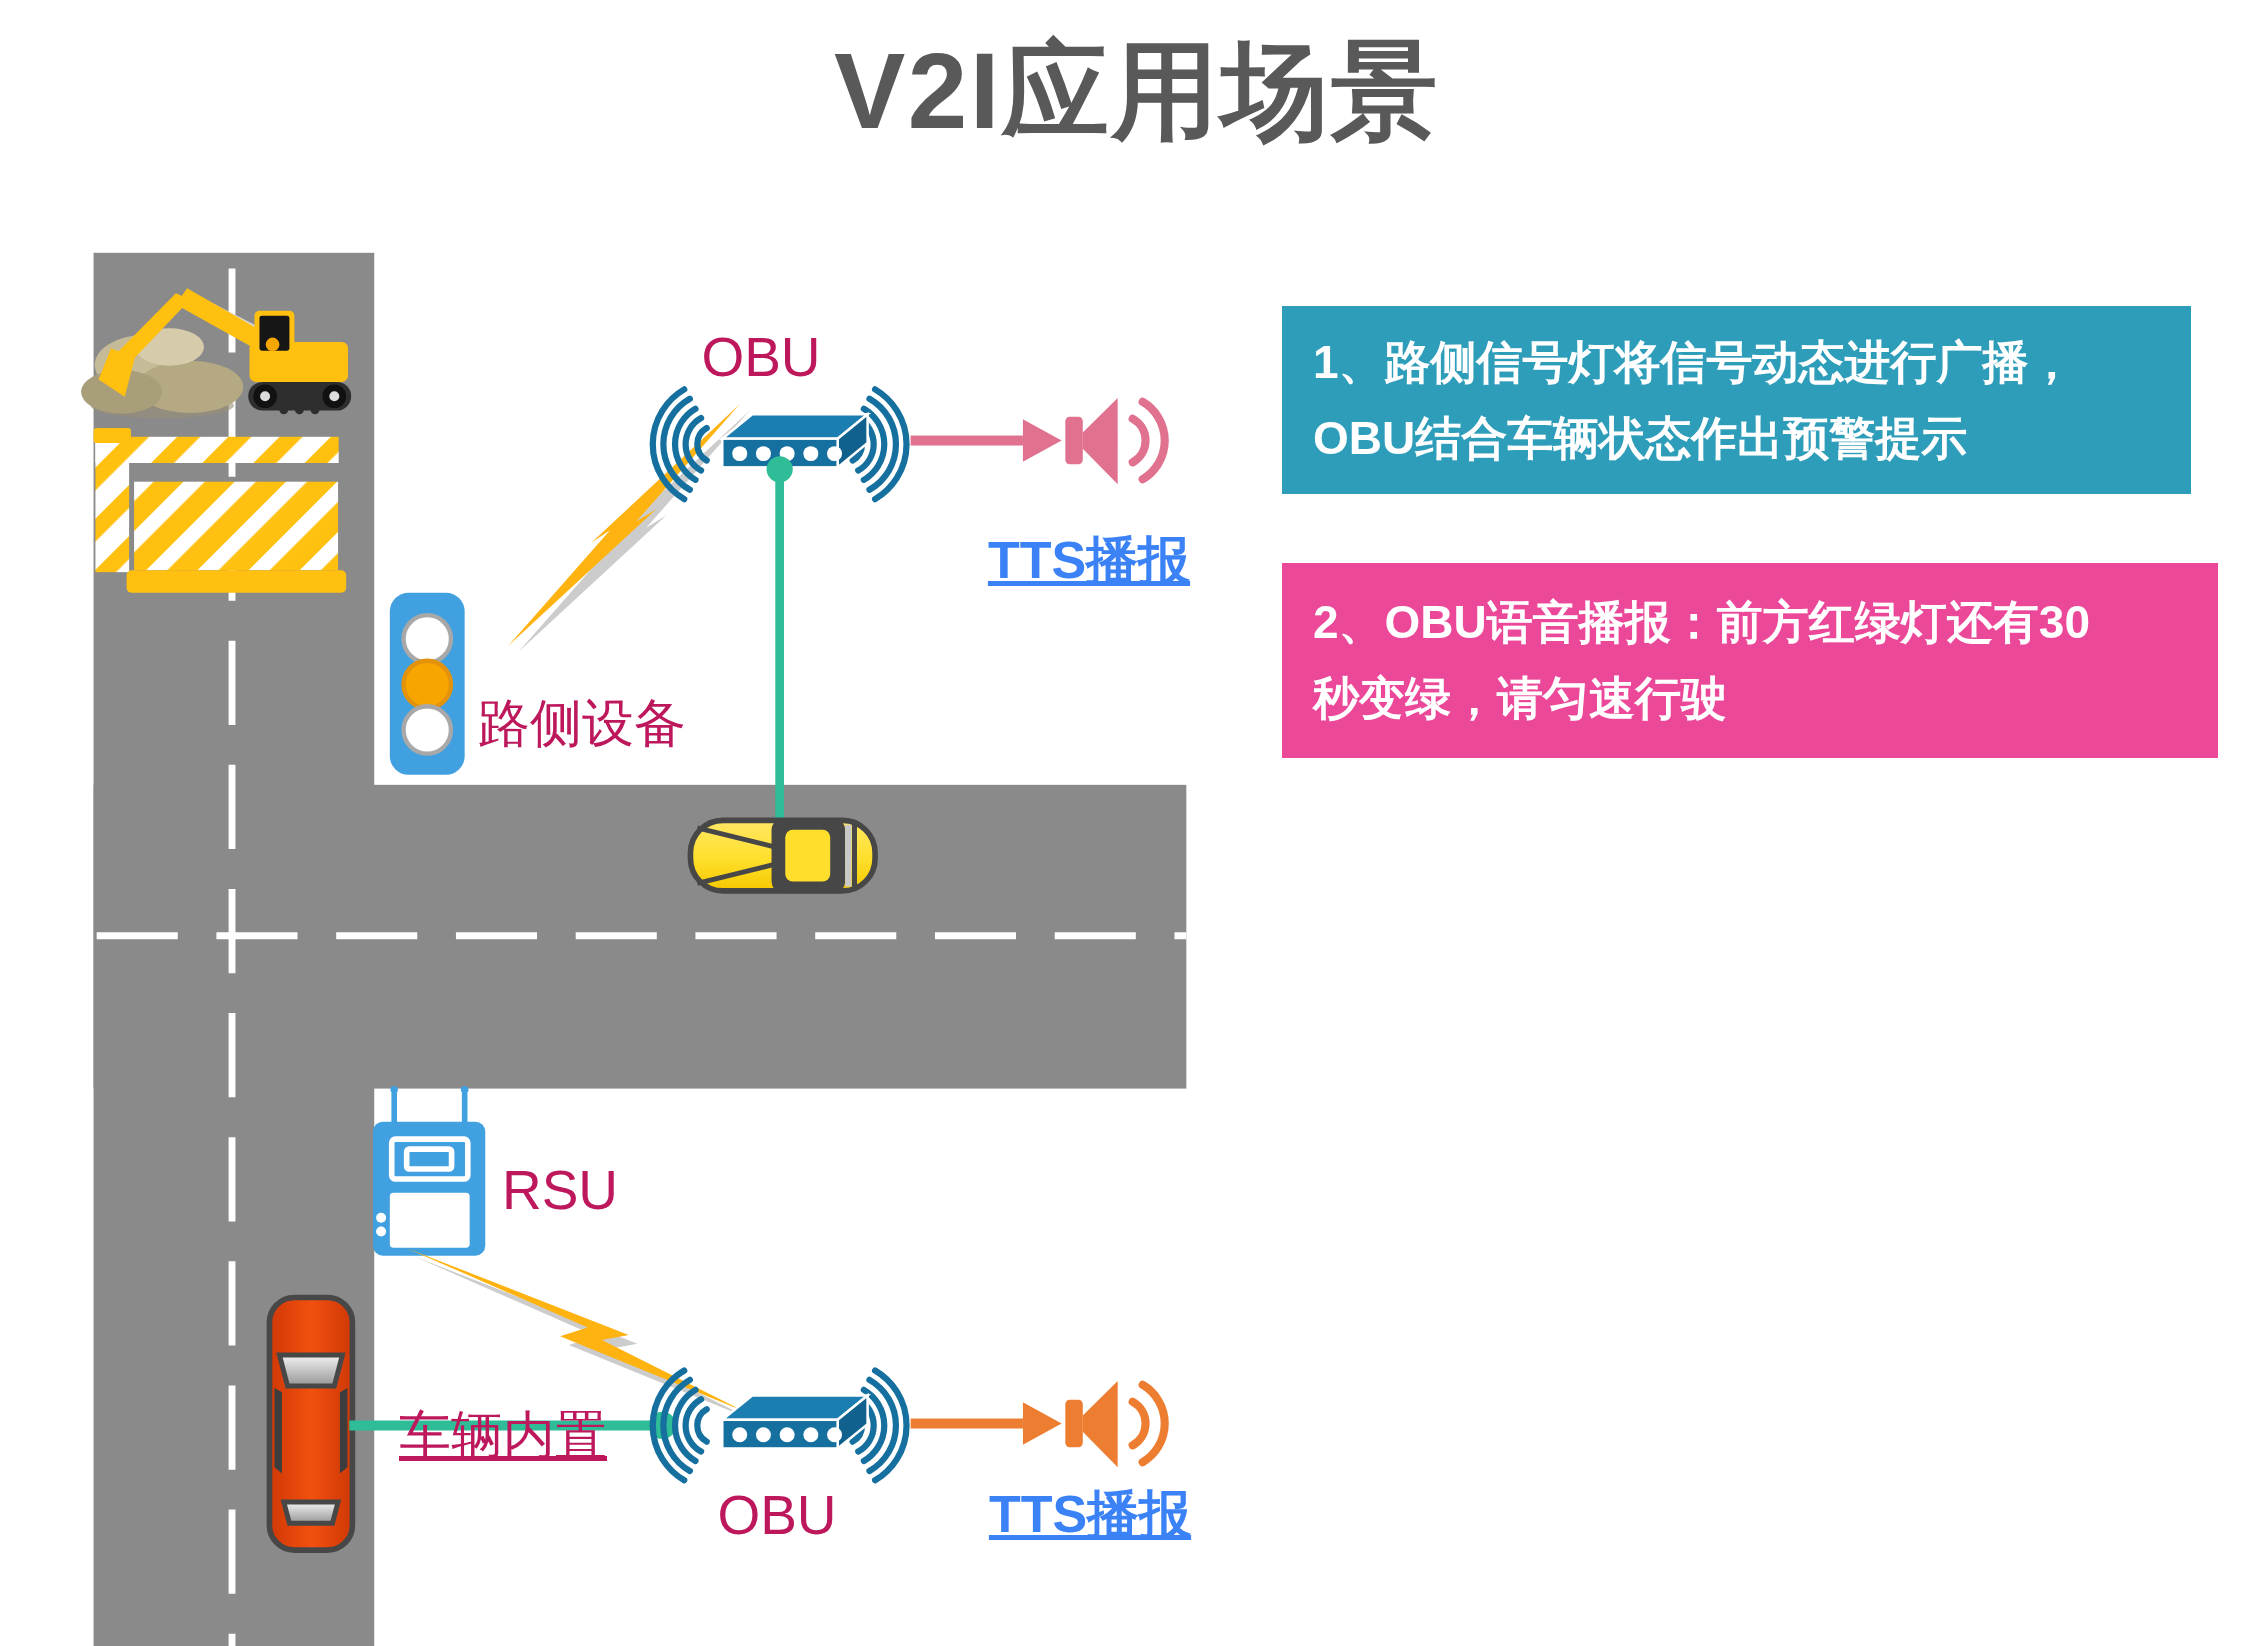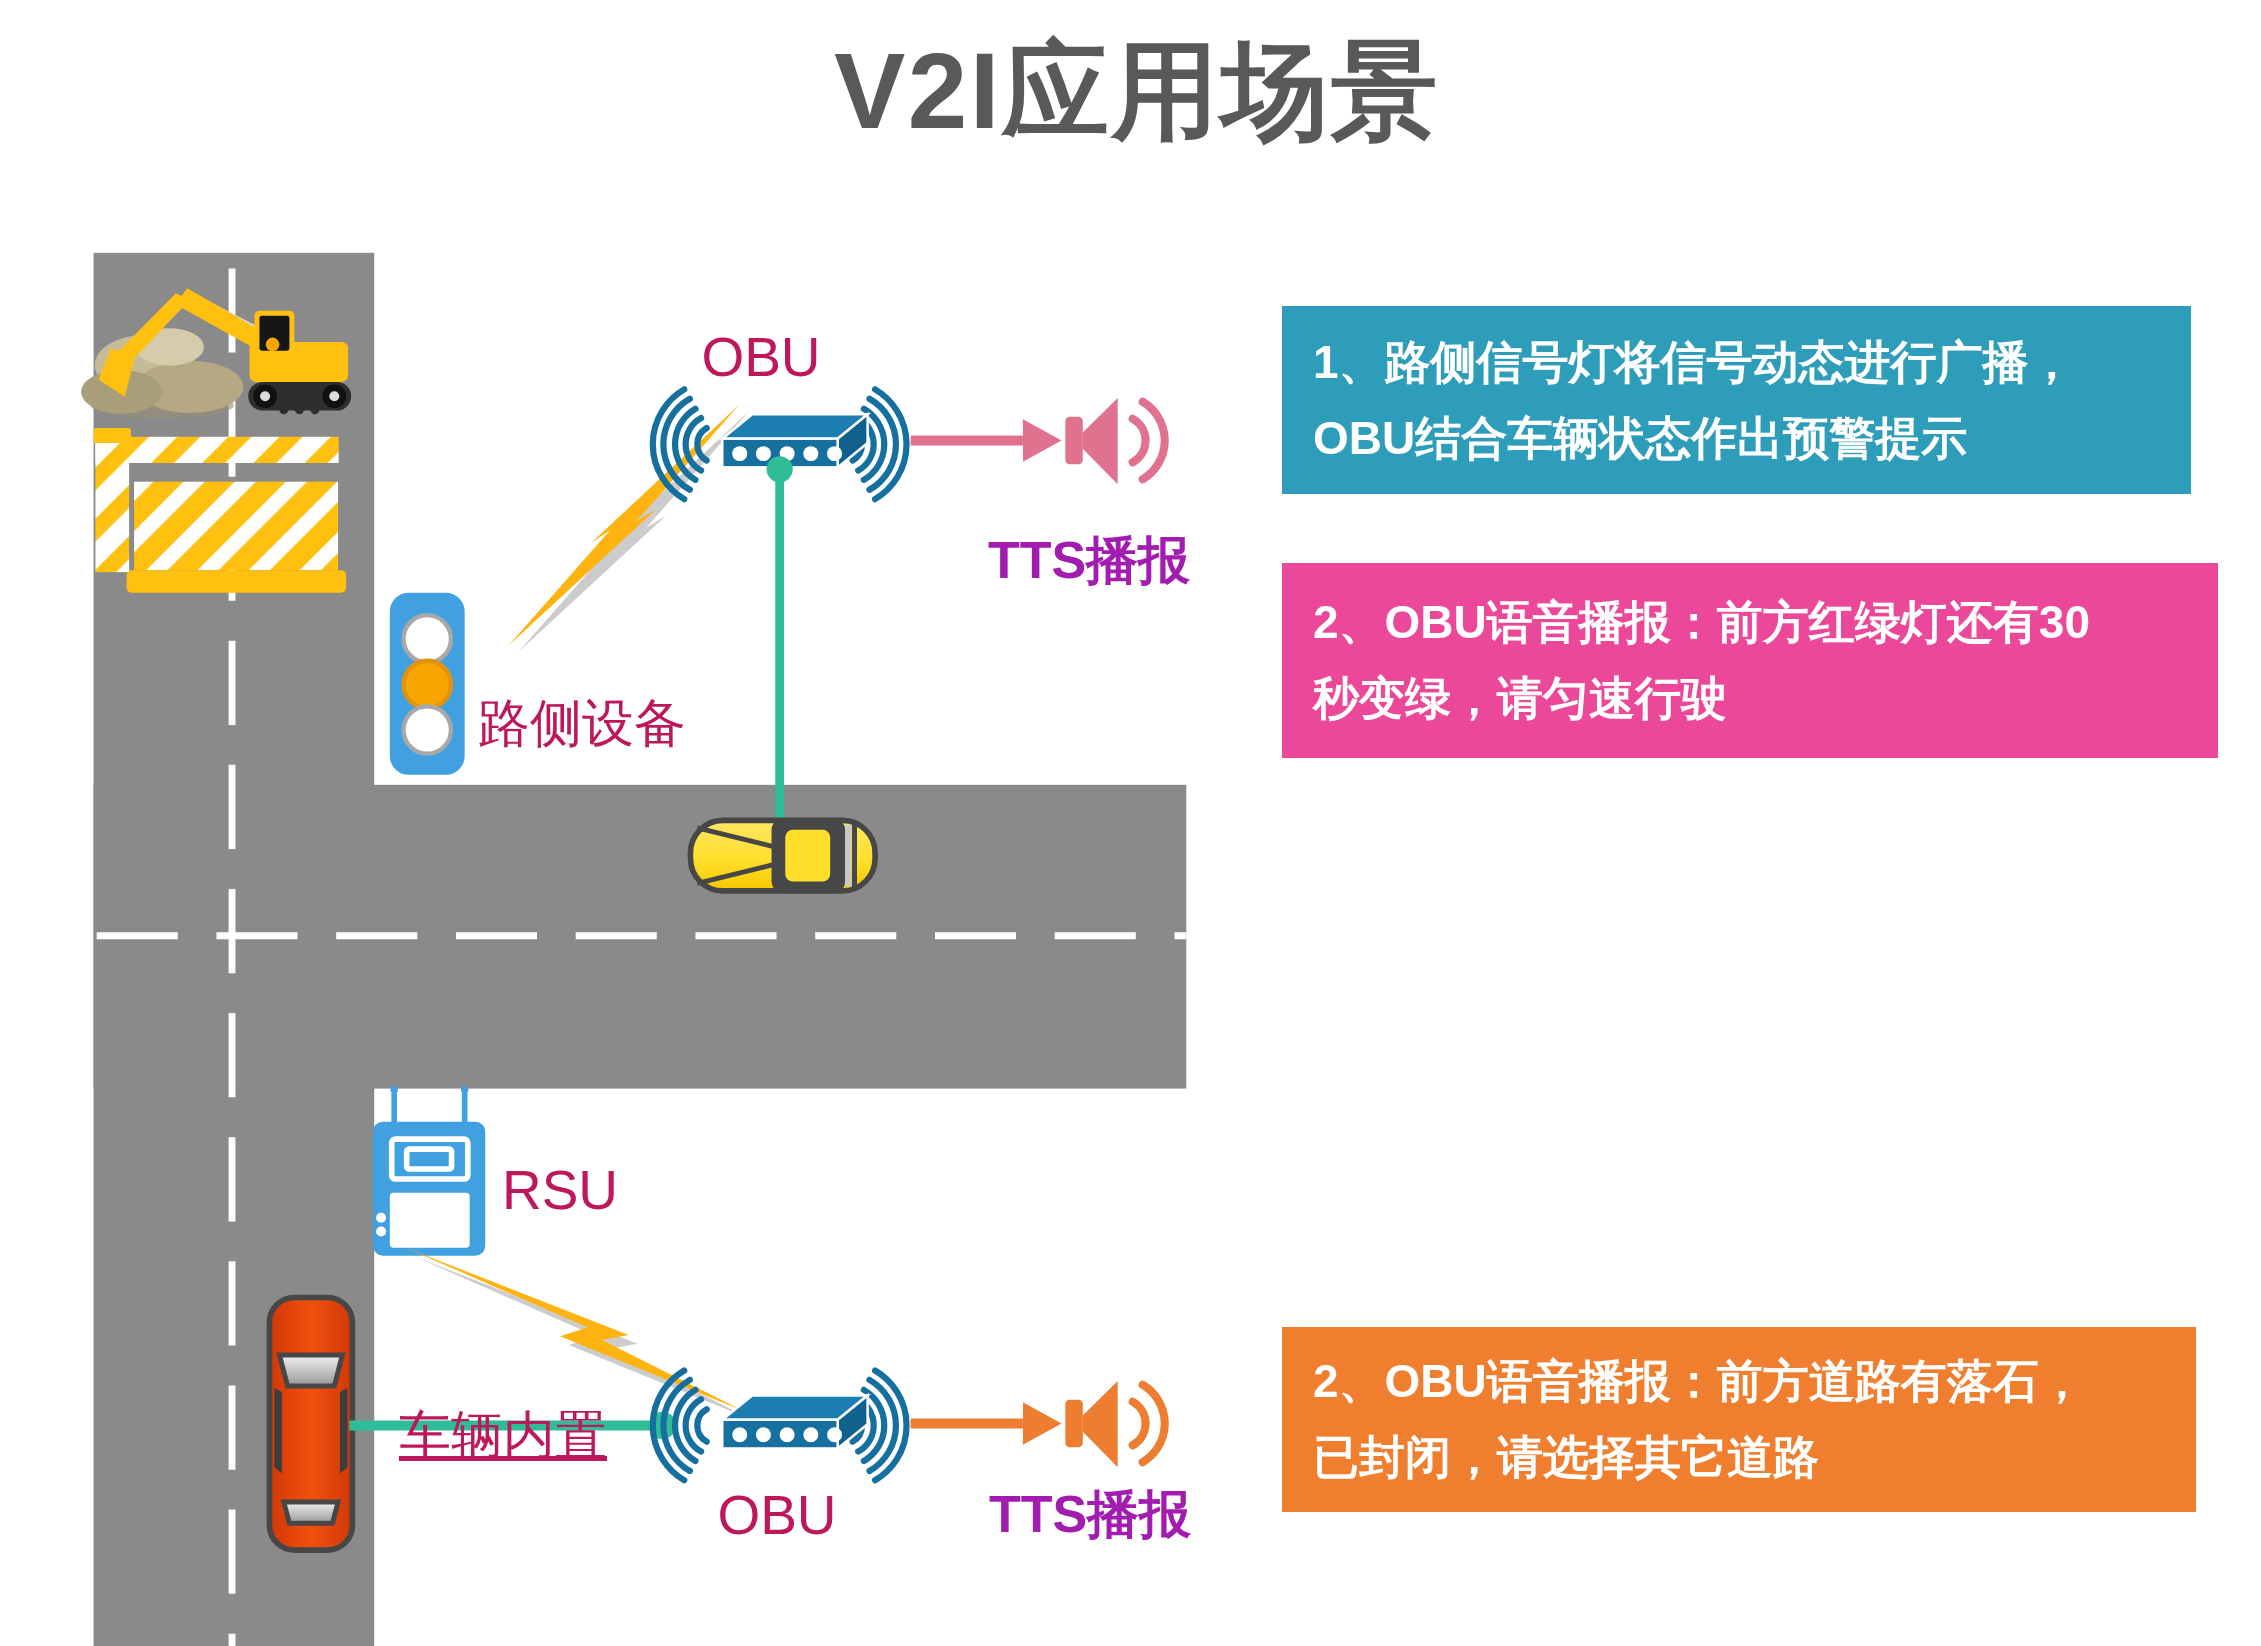--- a/index.html
+++ b/index.html
@@ -10,21 +10,21 @@
   #diagram-svg { position:absolute; left:0; top:0; }
   .page-title {
     position:absolute; left:1137px; top:92px; transform:translate(-50%,-50%);
     font-size:107px; font-weight:bold; color:#595959; white-space:nowrap; letter-spacing:2.5px;
   }
   .lbl {
     position:absolute; transform:translate(-50%,-50%);
     color:#be185d; font-size:55px; white-space:nowrap;
   }
   .lbl.small { font-size:52px; }
-  .lbl.strong { font-weight:bold; color:#a21caf; }
+  .lbl.strong { font-weight:bold; color:#3b82f6;text-decoration:underline; }
   .scenario-box {
     position:absolute; display:flex; flex-direction:column; justify-content:center;
     box-sizing:border-box; padding:12.5px 18.7px 12.5px 31px; row-gap:25px;
   }
   .scenario-box .box-line {
     color:#ffffff; font-size:46px; font-weight:bold; white-space:nowrap; line-height:1.1;
   }
   .box-teal   { left:1282px; top:306px;  width:909px; height:188px; background:#2e9db9; }
   .box-pink   { left:1282px; top:563px;  width:936px; height:195px; background:#ec4899; }
   .box-green  { left:1282px; top:1072px; width:927px; height:187px; background:#2cbf99; }
@@ -211,19 +211,15 @@
   <div class="lbl small strong" style="left:1090px; top:1515px;">TTS播报</div>
 
   <div class="scenario-box box-teal">
     <div class="box-line">1、路侧信号灯将信号动态进行广播，</div>
     <div class="box-line">OBU结合车辆状态作出预警提示</div>
   </div>
   <div class="scenario-box box-pink">
     <div class="box-line">2、OBU语音播报：前方红绿灯还有30</div>
     <div class="box-line">秒变绿，请匀速行驶</div>
   </div>
-  <div class="scenario-box box-orange">
-    <div class="box-line">2、OBU语音播报：前方道路有落石，</div>
-    <div class="box-line">已封闭，请选择其它道路</div>
-  </div>
 
 </div>
 
 
 </body></html>

